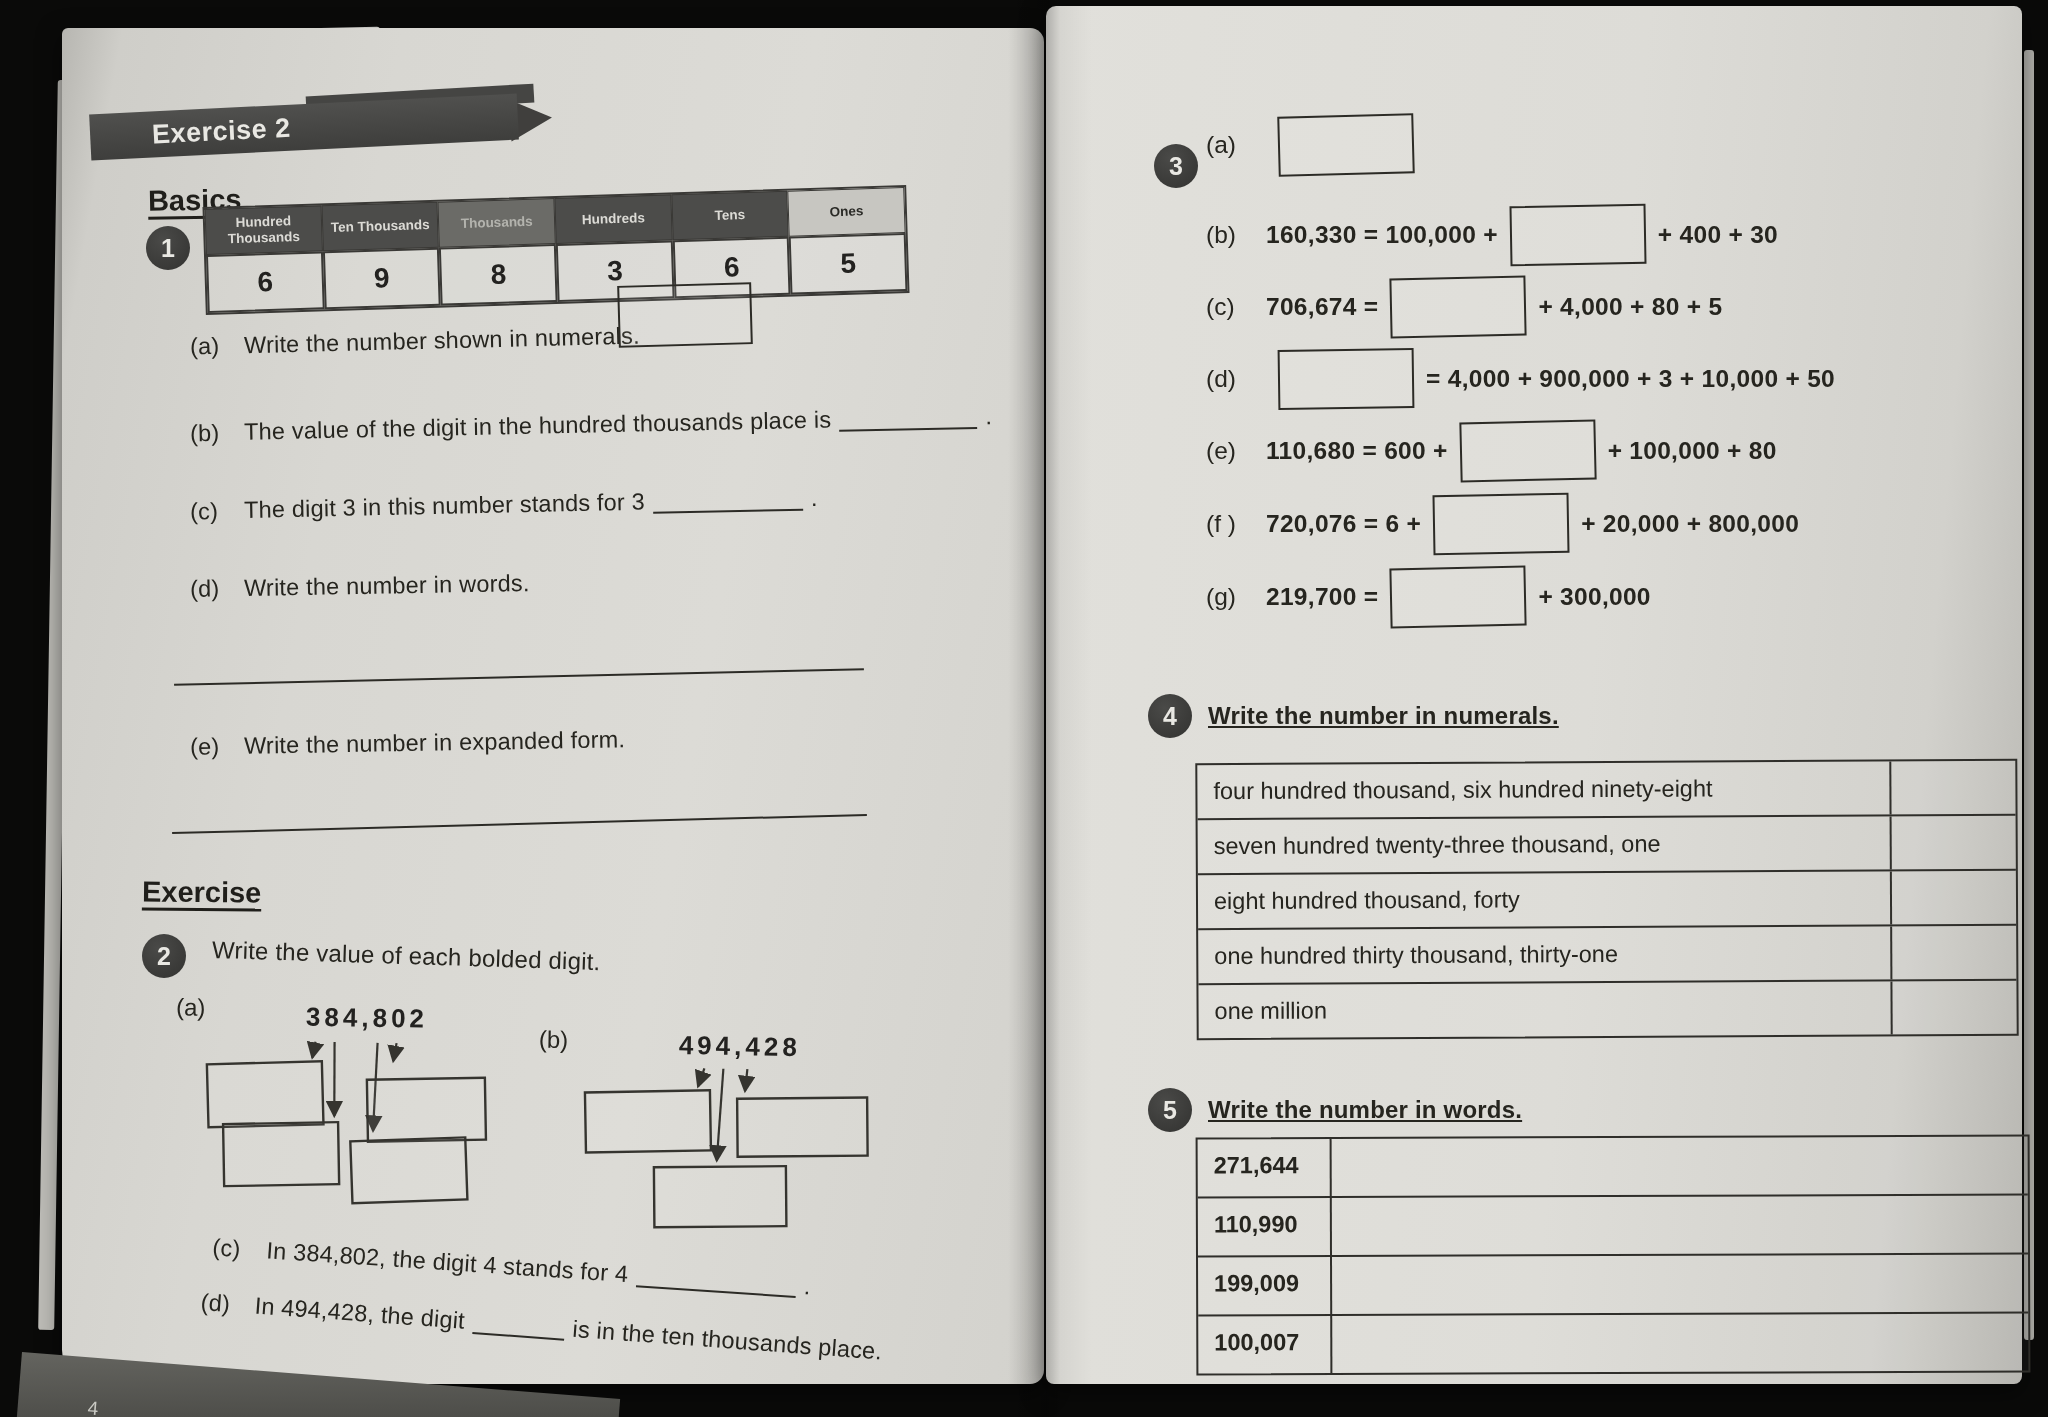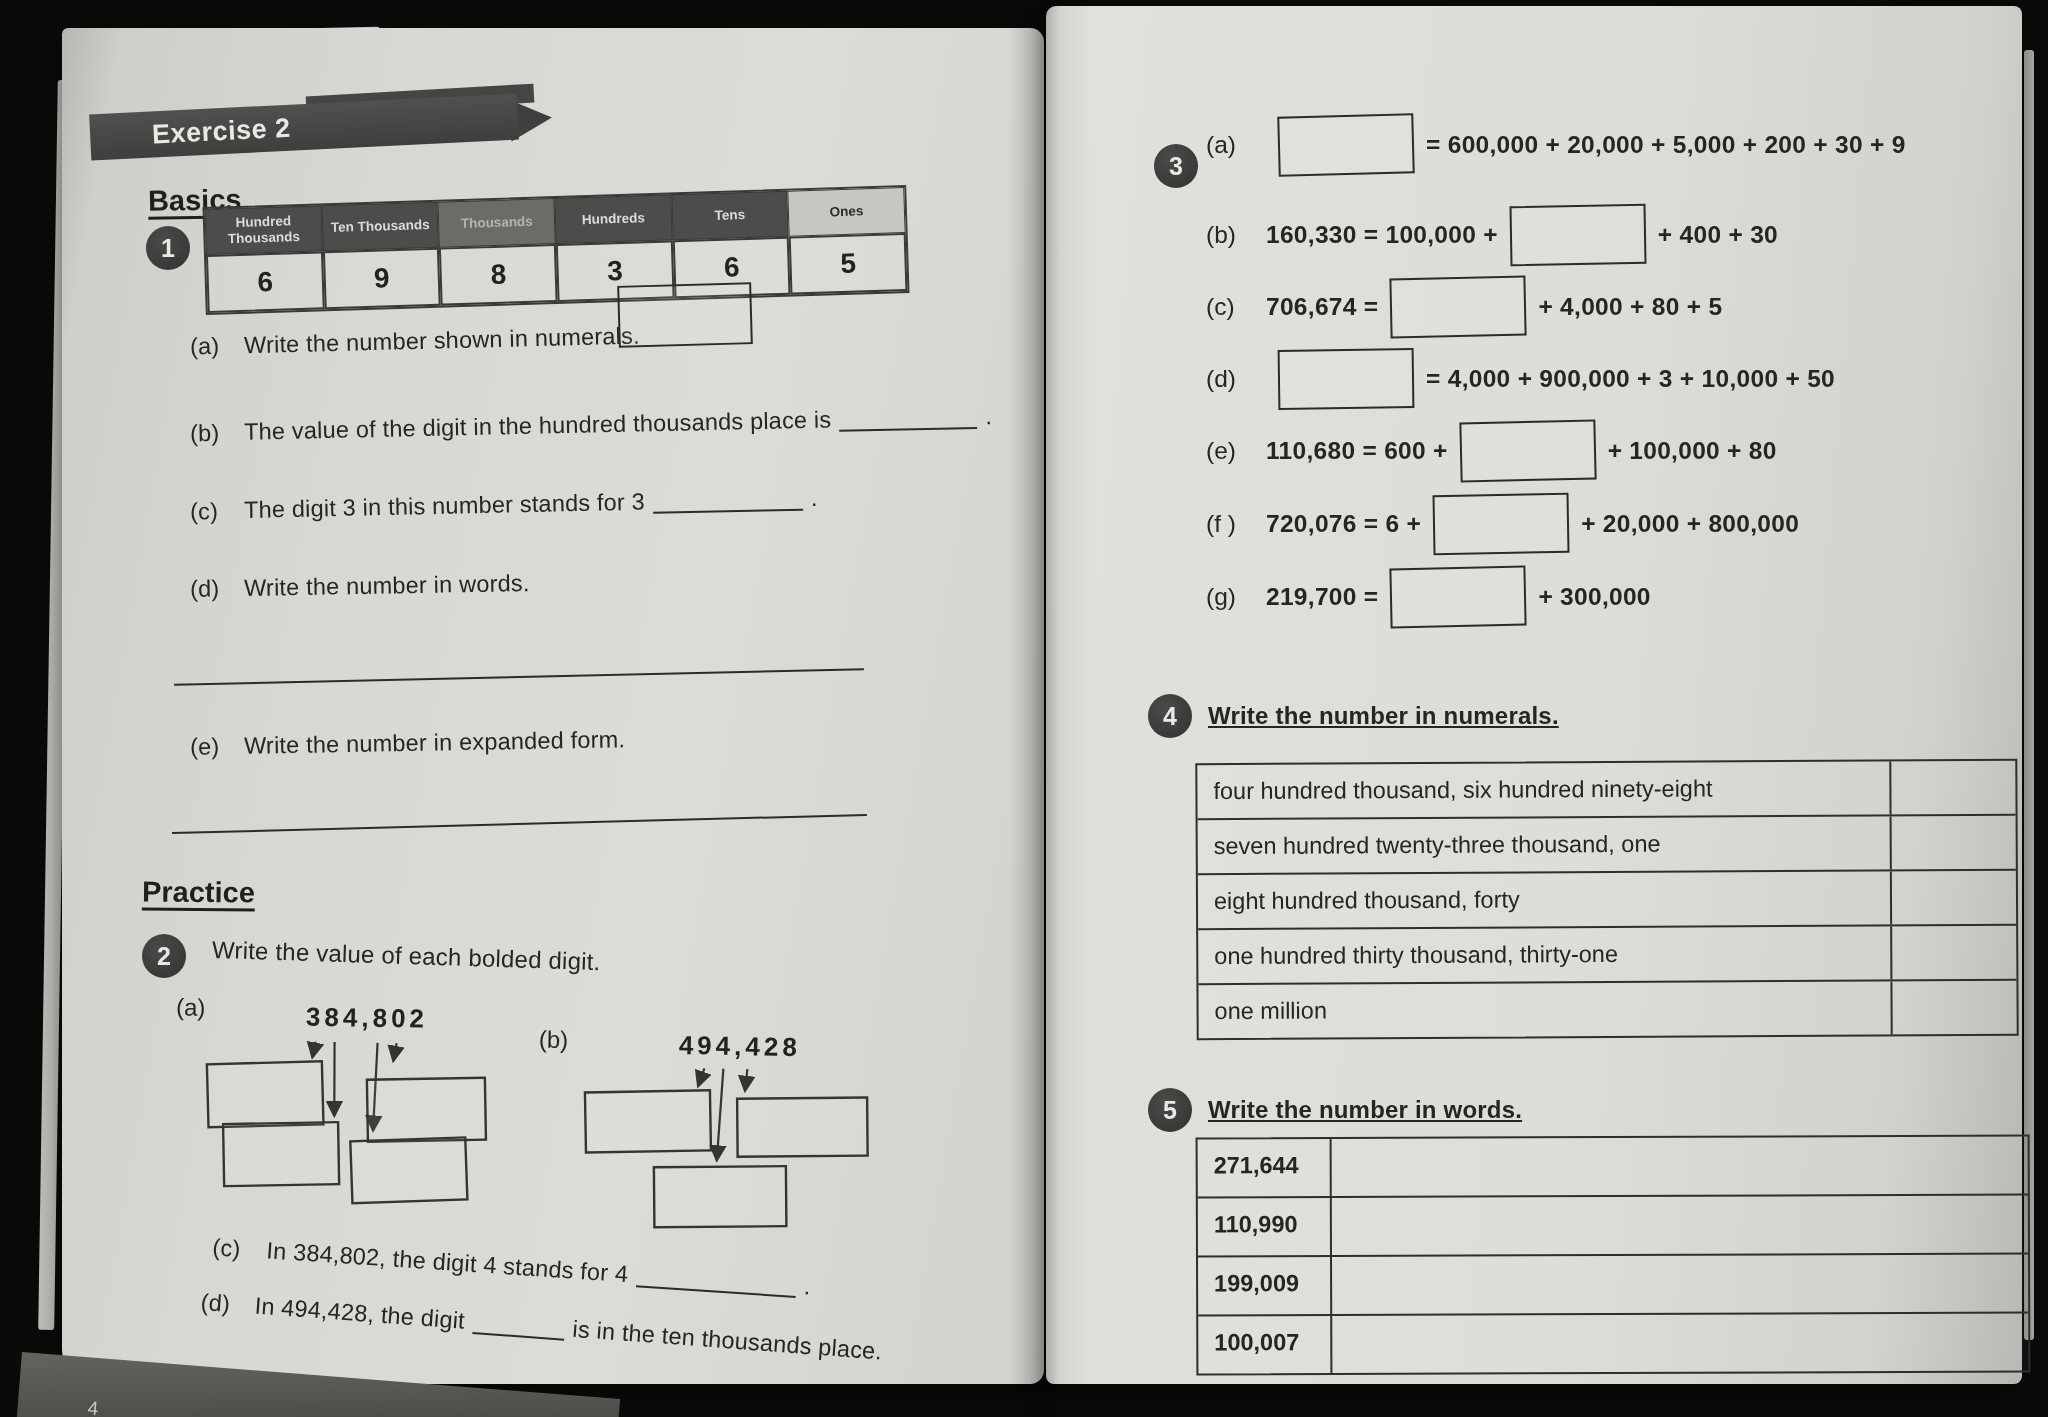--- a/index.html
+++ b/index.html
@@ -161,21 +161,21 @@
   <div class="q" style="left:128px;top:545px;transform:rotate(-1deg)">
     <span class="lab">(d)</span><span>Write the number in words.</span>
   </div>
   <div class="ansline" style="left:112px;top:648px;width:690px;transform:rotate(-1.3deg)"></div>
 
   <div class="q" style="left:128px;top:702px;transform:rotate(-1deg)">
     <span class="lab">(e)</span><span>Write the number in expanded form.</span>
   </div>
   <div class="ansline" style="left:110px;top:795px;width:695px;transform:rotate(-1.5deg)"></div>
 
-  <div class="heading" style="left:80px;top:848px;transform:rotate(.5deg)">Practice</div>
+  <div class="heading" style="left:80px;top:848px;transform:rotate(.5deg)">Exercise</div>
 
   <div class="badge" style="left:80px;top:906px">2</div>
   <div class="q" style="left:150px;top:914px;transform:rotate(1.8deg);font-size:24px">Write the value of each bolded digit.</div>
 
   <div class="diagram" style="left:100px;top:955px;width:450px;height:300px;transform:rotate(1deg)">
     <span class="dlab" style="left:12px;top:14px">(a)</span>
     <span class="dnum" style="left:142px;top:20px">384,802</span>
     <svg width="450" height="300" viewBox="0 0 450 300">
       <defs>
         <marker id="ahA" markerWidth="9" markerHeight="8" refX="7" refY="4" orient="auto">
@@ -221,21 +221,20 @@
 </div>
 
 <div class="page" id="right-page">
 
   <div class="badge" style="left:108px;top:138px">3</div>
 
   <div class="eq" style="left:160px;top:106px">
     <span class="eql">(a)</span>
     <span class="eqt"></span>
     <div class="bx" style="transform:rotate(-1.5deg)"></div>
-    <span class="eqt">= 600,000 + 20,000 + 5,000 + 200 + 30 + 9</span>
   </div>
 
   <div class="eq" style="left:160px;top:196px">
     <span class="eql">(b)</span>
     <span class="eqt">160,330 = 100,000 +</span>
     <div class="bx" style="transform:rotate(-1deg)"></div>
     <span class="eqt">+ 400 + 30</span>
   </div>
 
   <div class="eq" style="left:160px;top:268px">

